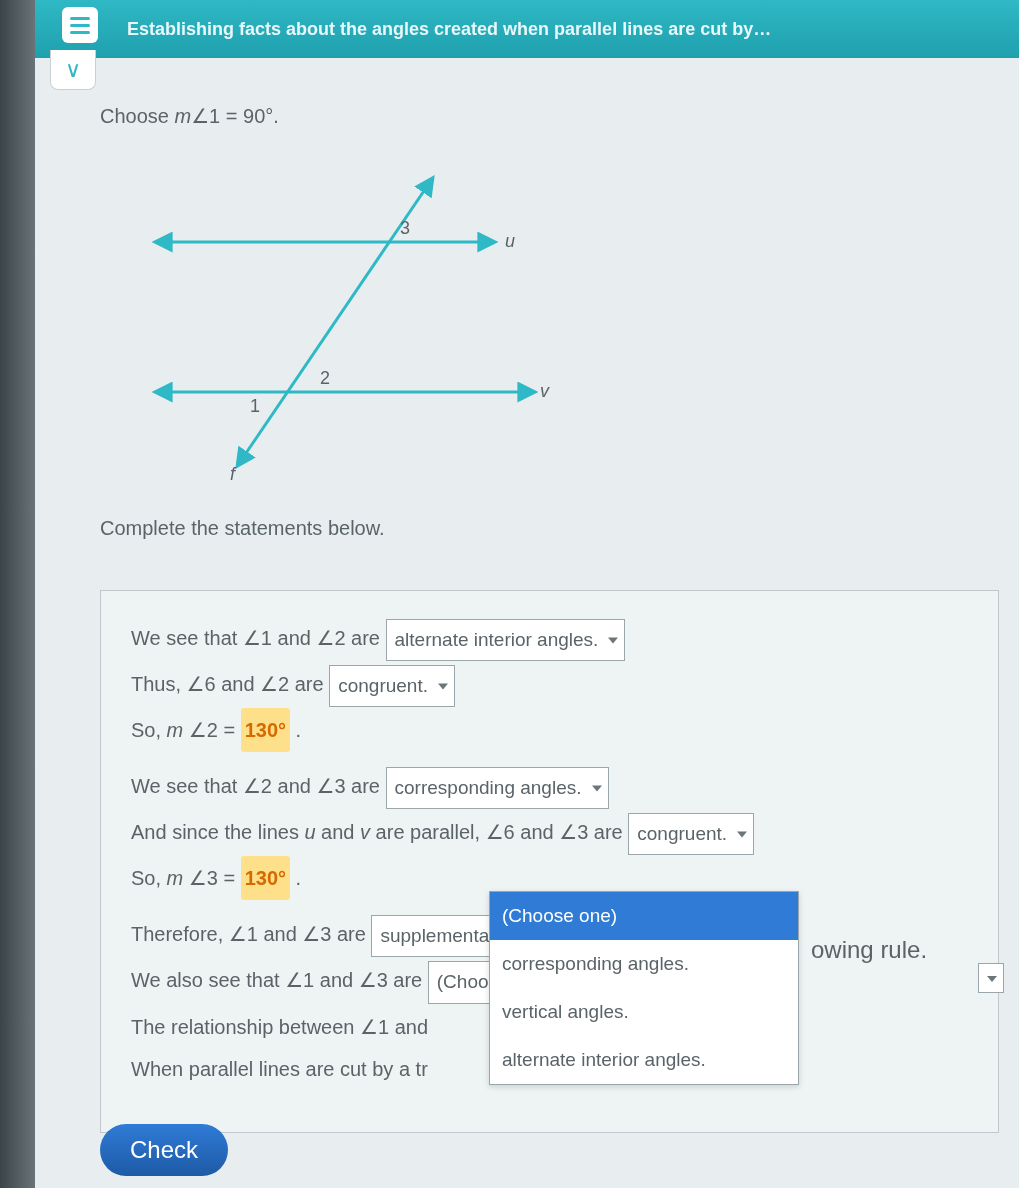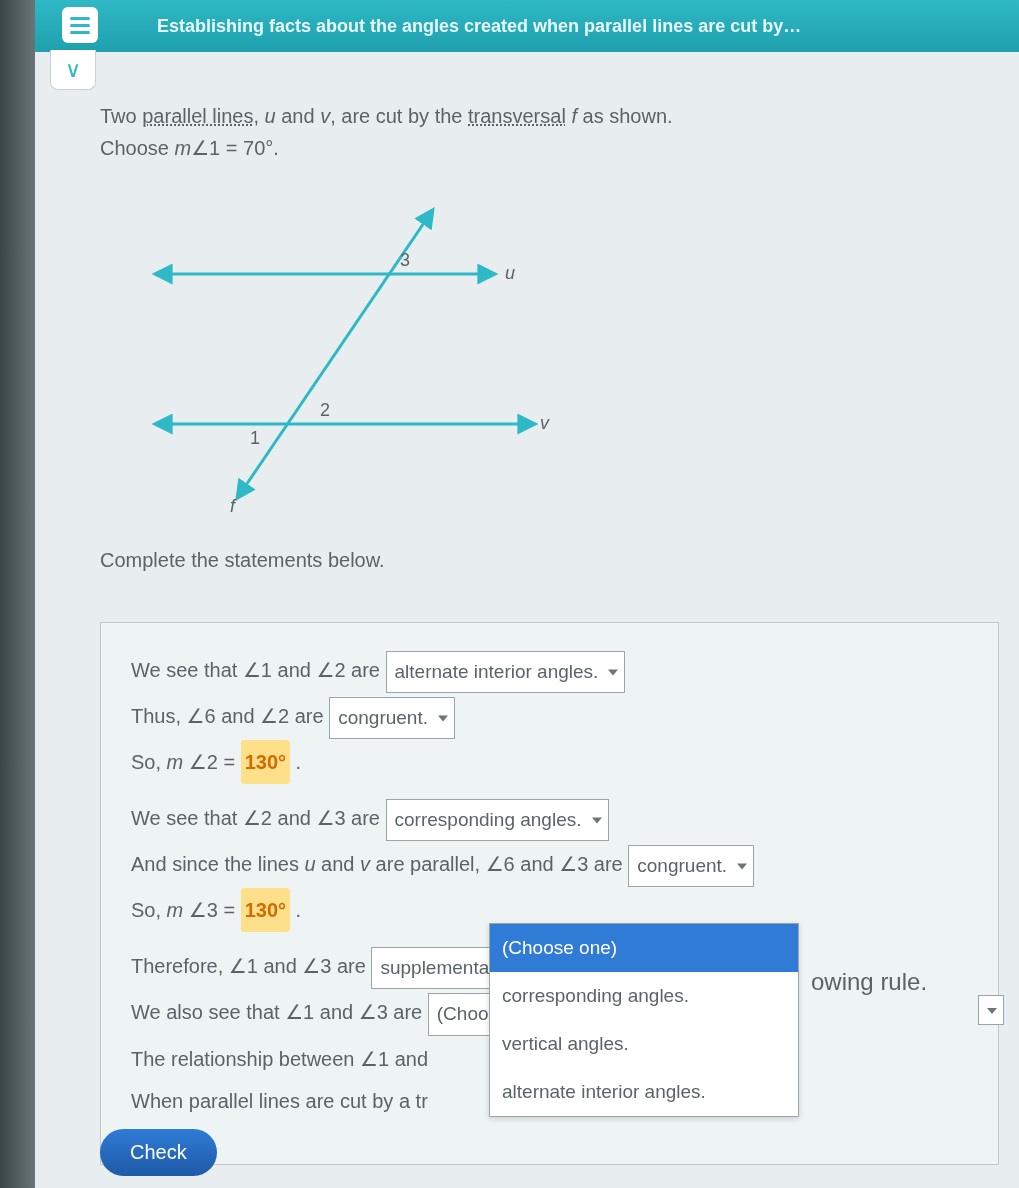--- a/index.html
+++ b/index.html
@@ -11,24 +11,24 @@
       overflow: hidden;
       position: relative;
     }
     .left-edge {
       position: absolute;
       left: 0; top: 0; width: 35px; height: 100%;
       background: linear-gradient(90deg, #3a4548 0%, #6a7478 100%);
     }
     .header-bar {
       position: absolute;
-      left: 35px; top: 0; right: 0; height: 52px;
+      left: 35px; top: 0; right: 0; height: 58px;
       background: linear-gradient(180deg, #2fb8c5 0%, #1fa0ad 100%);
       display: flex; align-items: center;
-      padding-left: 42px;
+      padding-left: 12px;
       color: #e8f7f9;
       font-size: 18px;
       font-weight: 600;
     }
     .hamburger {
       width: 36px; height: 36px;
       border-radius: 6px;
       background: #fff;
       position: absolute;
       left: 62px; top: 7px;
@@ -144,21 +144,21 @@
       border-radius: 30px;
       font-size: 19px;
       cursor:pointer;
     }
     .btn-primary {
       background: linear-gradient(180deg,#2f7bd6,#1e5aa6);
       color:#fff;
       border:none;
       padding: 12px 30px;
       border-radius: 30px;
-      font-size: 20px;
+      font-size: 24px;
       cursor:pointer;
     }
   </style>
 </head>
 <body>
 
 <div class="left-edge"></div>
 
 <div class="header-bar">
   <span style="margin-left:80px">Establishing facts about the angles created when parallel lines are cut by…</span>
@@ -168,24 +168,21 @@
     <span></span>
     <span></span>
 </div>
 <div class="chevron-tab">
   <span>∨</span>
 </div>
 
 <div class="content">
   <div class="intro">
     <p>
-      <span>Two </span><span class="ul-term">parallel lines</span><span>, </span><span class="math-i">u</span><span> and </span><span class="math-i">v</span><span>, are cut by the </span><span class="ul-term">transversal</span><span> </span><span class="math-i">f</span><span> as shown.</span>
-    </p>
-    <p>
-      <span>Choose </span><span class="math-i">m</span><span>∠</span><span>1</span><span> = </span><span>70°</span><span>.</span>
+      <span>Choose </span><span class="math-i">m</span><span>∠</span><span>1</span><span> = </span><span>90°</span><span>.</span>
     </p>
   </div>
 
   <svg class="diagram" viewBox="0 0 420 320">
     <defs>
       <marker id="arr" viewBox="0 0 10 10" refX="6" refY="5" markerWidth="7" markerHeight="7" orient="auto-start-reverse">
         <path d="M0,0 L10,5 L0,10 z" fill="#2fb8c5"></path>
       </marker>
     </defs>
 

